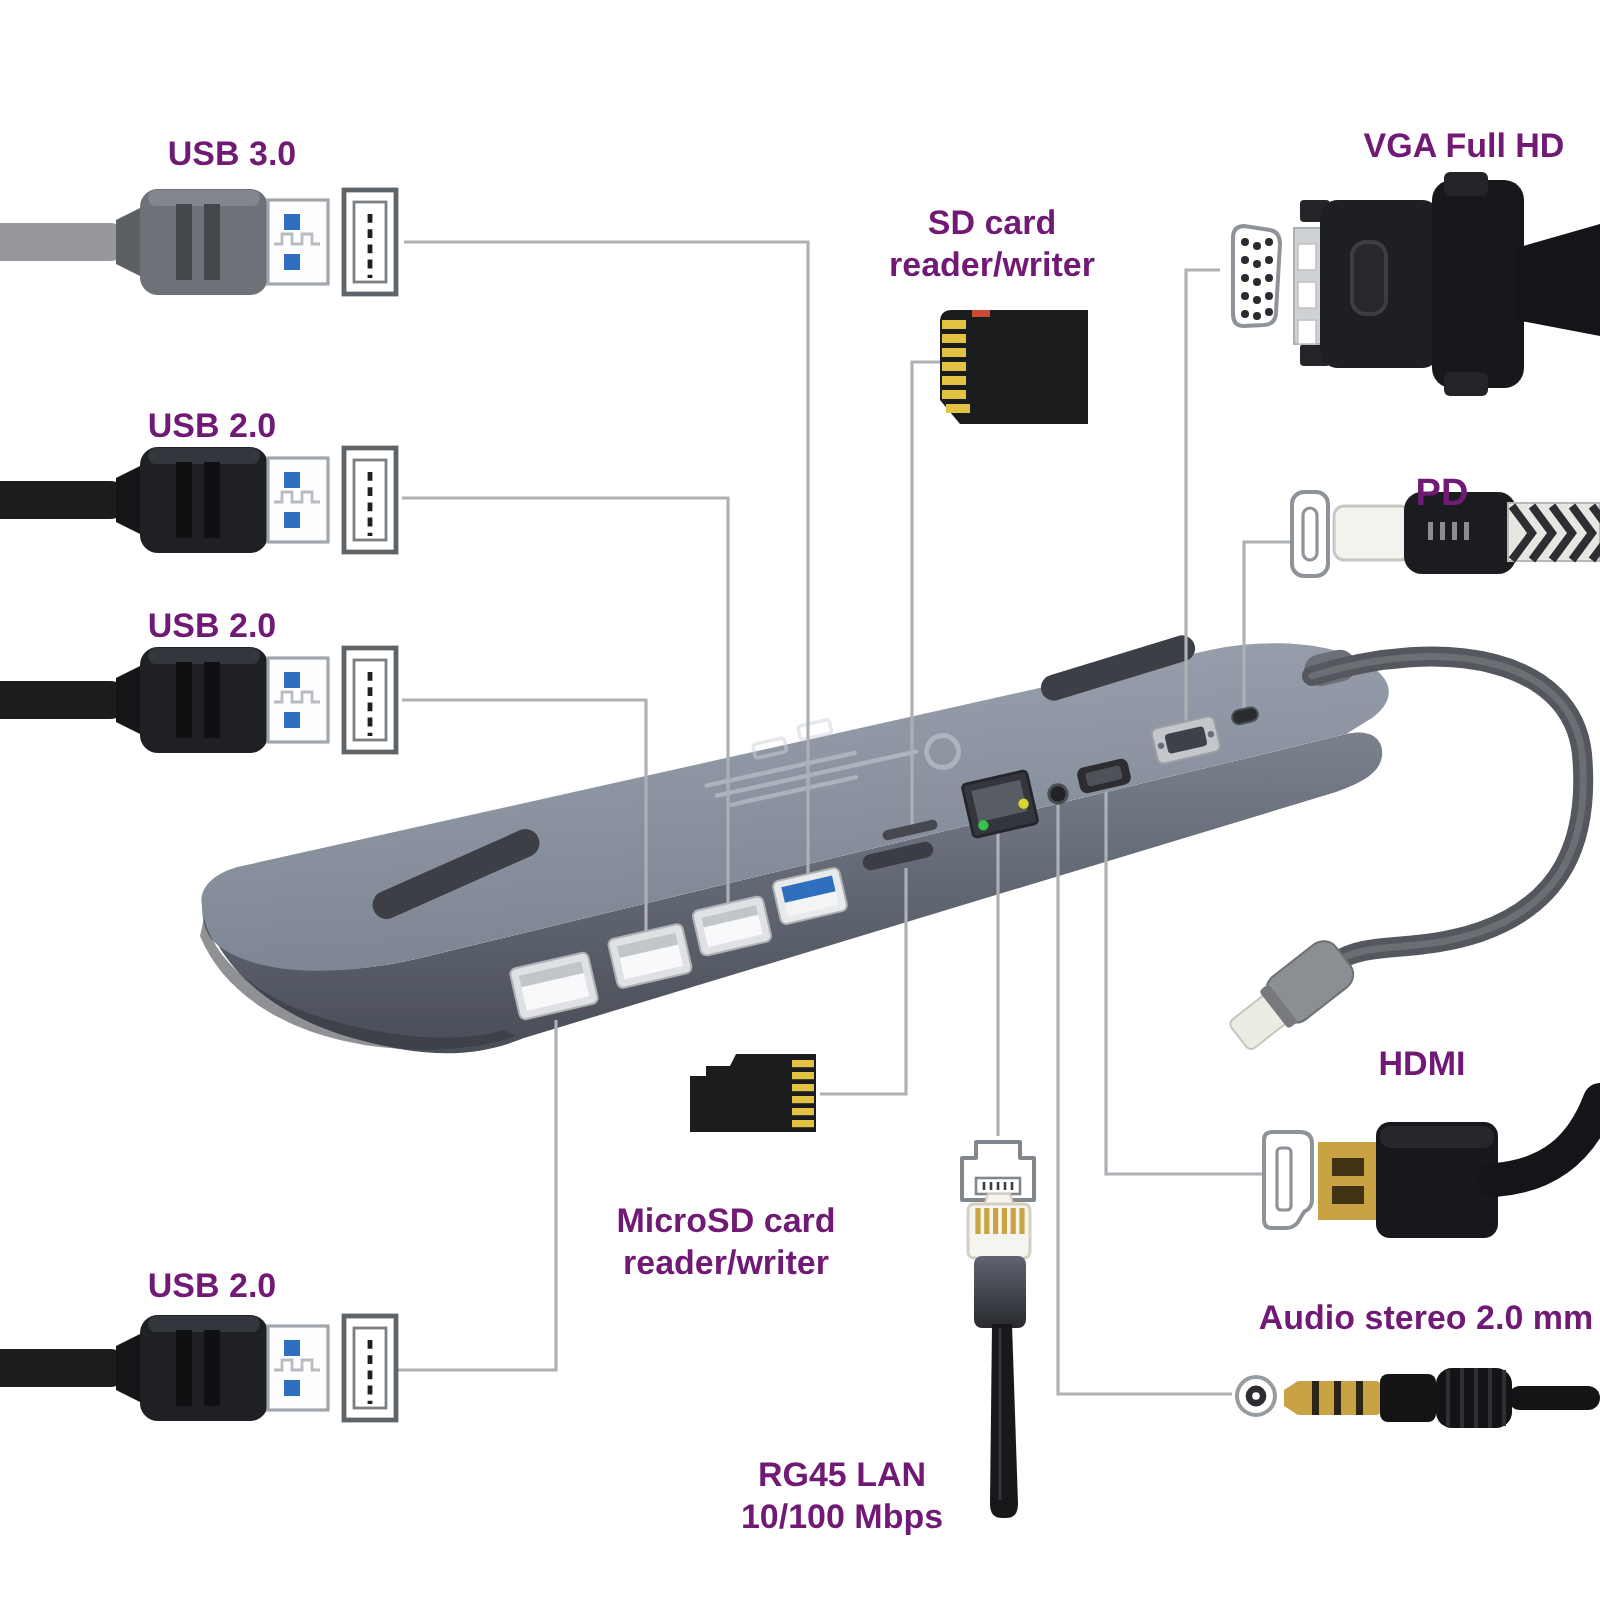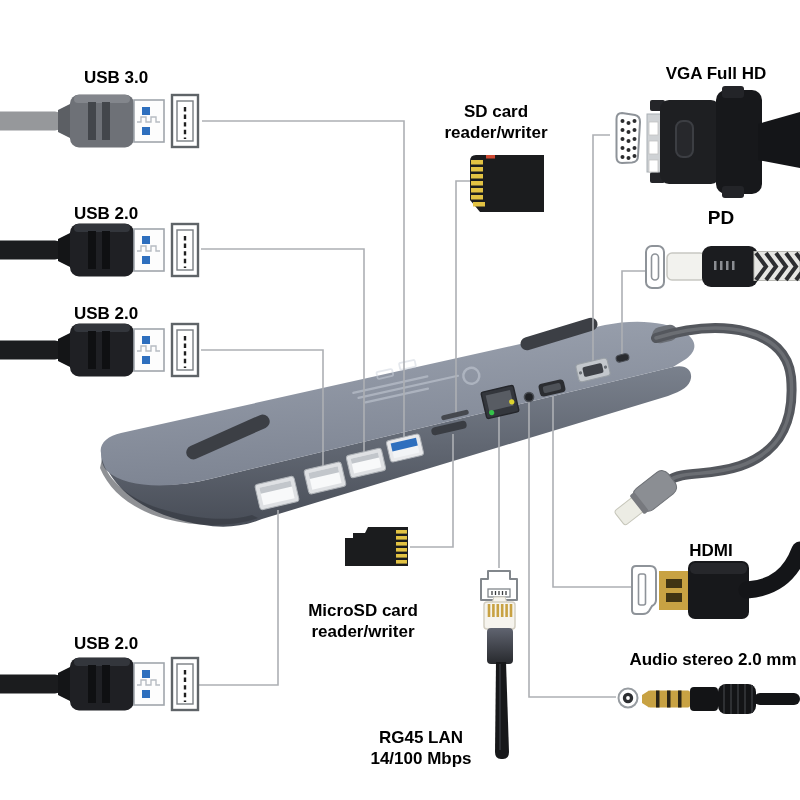--- a/index.html
+++ b/index.html
@@ -1,20 +1,20 @@
 <!DOCTYPE html>
 <html><head>
 <meta charset="utf-8">
 <style>
   html,body{margin:0;padding:0;background:#fff;}
   .canvas{position:relative;width:800px;height:800px;background:#fff;overflow:hidden;
           font-family:"Liberation Sans",sans-serif;}
   .scene{position:absolute;left:0;top:0;}
   .lbl{position:absolute;transform:translate(-50%,-50%);
-       font:700 17px/21px "Liberation Sans",sans-serif;color:#000000;
+       font:700 17px/21px "Liberation Sans",sans-serif;color:#701a75;
        white-space:nowrap;text-align:center;}
 </style>
 </head>
 <body>
 
 <div class="canvas">
 <svg class="scene" width="800" height="800" viewBox="0 0 800 800">
   <defs>
     <linearGradient id="topGrad" x1="0" y1="0" x2="0.25" y2="1">
       <stop offset="0" stop-color="#9da4b1"></stop>
@@ -324,23 +324,23 @@
   <div class="lbl" style="left:496px;top:122px">
     <div>SD card</div>
     <div>reader/writer</div>
   </div>
 
   <div class="lbl" style="left:363px;top:621px">
     <div>MicroSD card</div>
     <div>reader/writer</div>
   </div>
 
-  <div class="lbl" style="left:716px;top:73px">VGA Full HD</div>
-  <div class="lbl" style="left:721px;top:217px;font-size:19px">PD</div>
-  <div class="lbl" style="left:711px;top:550px">HDMI</div>
+  <div class="lbl" style="left:732px;top:73px">VGA Full HD</div>
+  <div class="lbl" style="left:721px;top:247px;font-size:19px">PD</div>
+  <div class="lbl" style="left:711px;top:532px">HDMI</div>
   <div class="lbl" style="left:713px;top:659px">Audio stereo 2.0 mm</div>
 
   <div class="lbl" style="left:421px;top:748px">
     <div>RG45 LAN</div>
-    <div>14/100 Mbps</div>
+    <div>10/100 Mbps</div>
   </div>
 </div>
 </div>
 
 </body></html>

